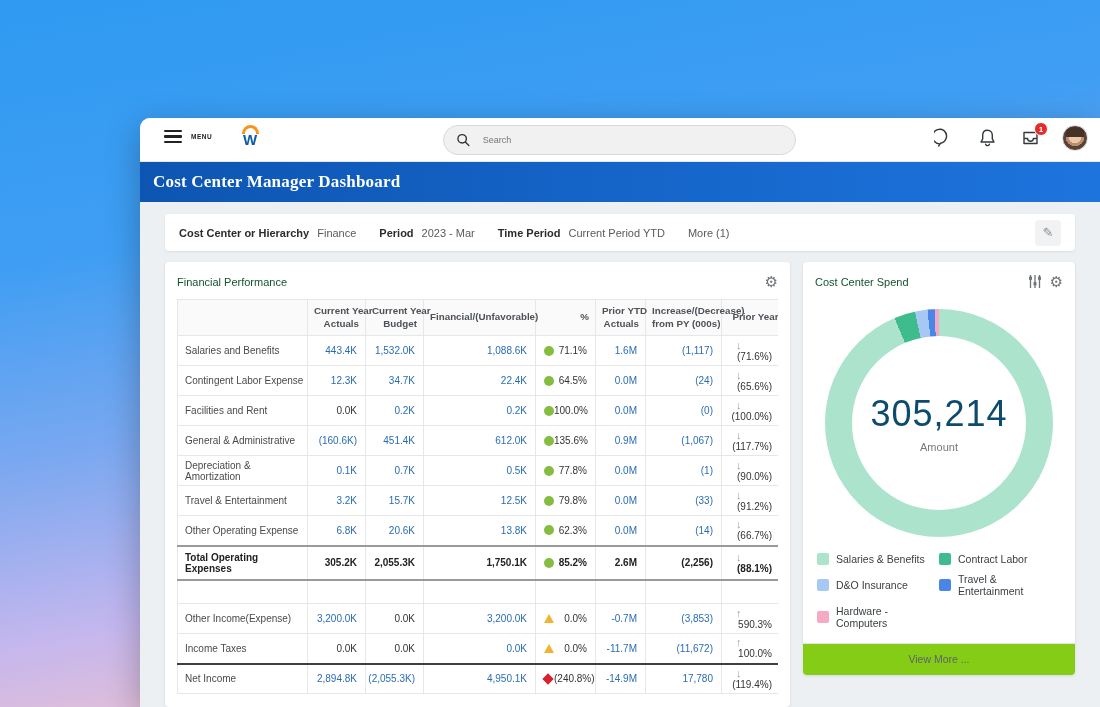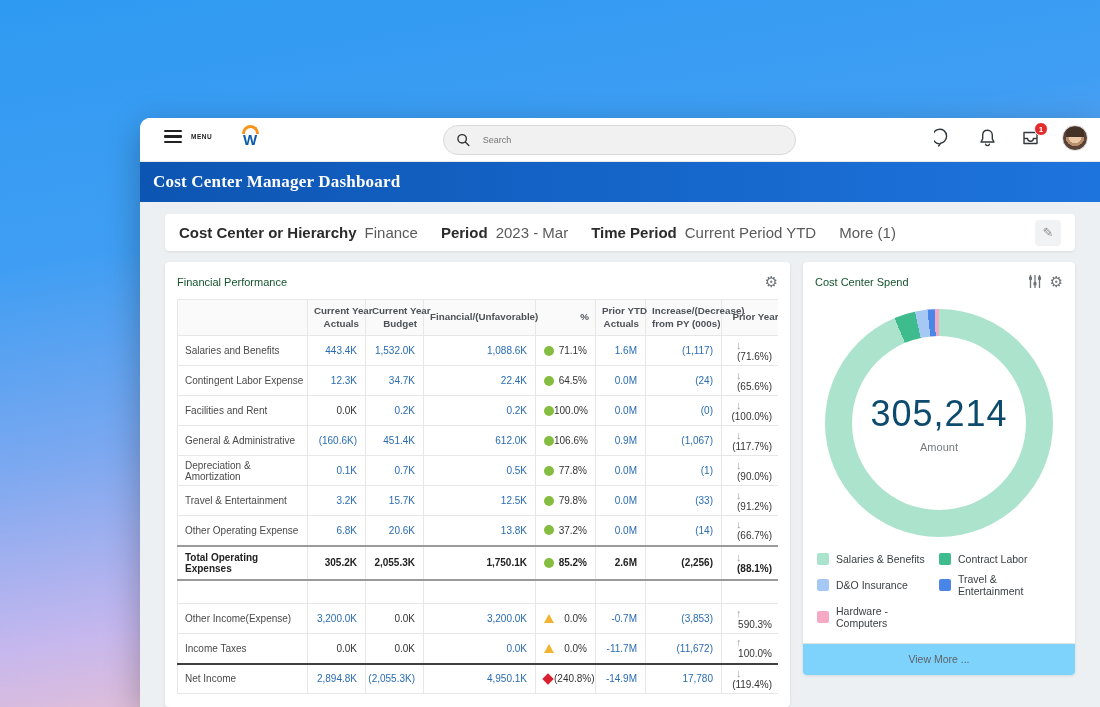--- a/index.html
+++ b/index.html
@@ -35,21 +35,21 @@
     background: radial-gradient(circle at 50% 45%, #ecc7a8 0 36%, #b98e6f 37% 52%, #5a4336 53% 100%); border:1px solid #e0e0e0; }
   .avatar::before{ content:""; position:absolute; left:3px; right:3px; top:1px; height:10px; border-radius:50% 50% 0 0; background:#453227; }
   
   .titlebar{ height:40px; background:linear-gradient(90deg,#0d55b2 0%, #1463c6 45%, #1e74dd 100%);
     display:flex; align-items:center; padding-left:13px;font-family:Liberation Serif, serif; }
   .page-title{ color:#fff; font-size:17px; font-weight:bold; letter-spacing:.2px; }
   
   .content{ padding:12px 25px 0 25px; height:505px; }
   .filter-card{ background:#fff; border-radius:4px; height:37px; display:flex; align-items:center;
     padding:0 14px; box-shadow:0 1px 2px rgba(0,0,0,.08); margin-bottom:11px; }
-  .filter-items{ display:flex; align-items:center; gap:9px; font-size:15px; color:#5a5a5a; flex:1; }
+  .filter-items{ display:flex; align-items:center; gap:9px; font-size:11px; color:#5a5a5a; flex:1; }
   .filter-items b{ color:#2b2b2b; font-weight:bold; }
   .filter-items .pair{ display:flex; gap:8px; align-items:center; margin-right:14px; }
   .more-link{ color:#5a5a5a; cursor:pointer; }
   .edit-btn{ width:26px; height:26px; border-radius:4px; background:#f1f2f3; display:flex; align-items:center;
     justify-content:center; color:#8a8f94; font-size:13px; cursor:pointer; }
   .cards-row{ display:flex; gap:13px; align-items:flex-start; }
   .card{ background:#fff; border-radius:4px; box-shadow:0 1px 3px rgba(0,0,0,.1); }
   .card-head{ display:flex; align-items:center; justify-content:space-between; padding:12px 12px 8px 12px; }
   .card-title{ font-size:11px; color:#14532d; }
   .head-icons{ display:flex; gap:8px; align-items:center; }
@@ -84,21 +84,21 @@
   .spend-card{ width:272px; }
   .donut{ width:228px; height:228px; border-radius:50%; margin:12px auto 6px auto; position:relative; cursor:pointer; }
   .donut-hole{ position:absolute; left:27px; top:27px; width:174px; height:174px; border-radius:50%; background:#fff;
     display:flex; flex-direction:column; align-items:center; justify-content:center; gap:6px; }
   .donut-total{ font-size:36px; color:#0c4a6e; letter-spacing:1px; }
   .donut-sub{ font-size:11px; color:#75797d; }
   .legend{ display:grid; grid-template-columns:118px auto; row-gap:8px; column-gap:4px; padding:10px 14px 14px 14px; }
   .legend-item{ display:flex; align-items:center; gap:7px; font-size:10.5px; color:#3c4043; }
   .legend-item .sw{ width:12px; height:12px; border-radius:2px; flex:none; }
   .view-more{ border-top:1px solid #e4e4e4; text-align:center; padding:9px 0 10px 0; font-size:10.5px; color:#5f6368;
-    cursor:pointer; background:#7dd3fc; border-radius:0 0 4px 4px; }
+    cursor:pointer; background:#84cc16; border-radius:0 0 4px 4px; }
   svg.icon{ display:block; }
 </style>
 </head>
 <body>
 
 <div class="window">
 
   <div class="topbar">
     <div class="menu-group">
       <span class="hamburger">
@@ -256,21 +256,21 @@
                   </td>
                 </tr>
                 <tr>
                   <td class="lbl">General &amp; Administrative</td>
                   <td class="num"><span class="lnk">(160.6K)</span></td>
                   <td class="num"><span class="lnk">451.4K</span></td>
                   <td class="num"><span class="lnk">612.0K</span></td>
                   <td class="pctcell">
                     <span class="pctwrap">
                       <span class="ind-circle"></span>
-                      <span>106.6%</span>
+                      <span>135.6%</span>
                     </span>
                   </td>
                   <td class="num"><span class="lnk">0.9M</span></td>
                   <td class="num"><span class="lnk">(1,067)</span></td>
                   <td class="pycell">
                     <span class="py-arrow">↓</span>
                     <span class="py-val">(117.7%)</span>
                   </td>
                 </tr>
                 <tr>
@@ -310,21 +310,21 @@
                   </td>
                 </tr>
                 <tr>
                   <td class="lbl">Other Operating Expense</td>
                   <td class="num"><span class="lnk">6.8K</span></td>
                   <td class="num"><span class="lnk">20.6K</span></td>
                   <td class="num"><span class="lnk">13.8K</span></td>
                   <td class="pctcell">
                     <span class="pctwrap">
                       <span class="ind-circle"></span>
-                      <span>37.2%</span>
+                      <span>62.3%</span>
                     </span>
                   </td>
                   <td class="num"><span class="lnk">0.0M</span></td>
                   <td class="num"><span class="lnk">(14)</span></td>
                   <td class="pycell">
                     <span class="py-arrow">↓</span>
                     <span class="py-val">(66.7%)</span>
                   </td>
                 </tr>
                 <tr class="row-total">

